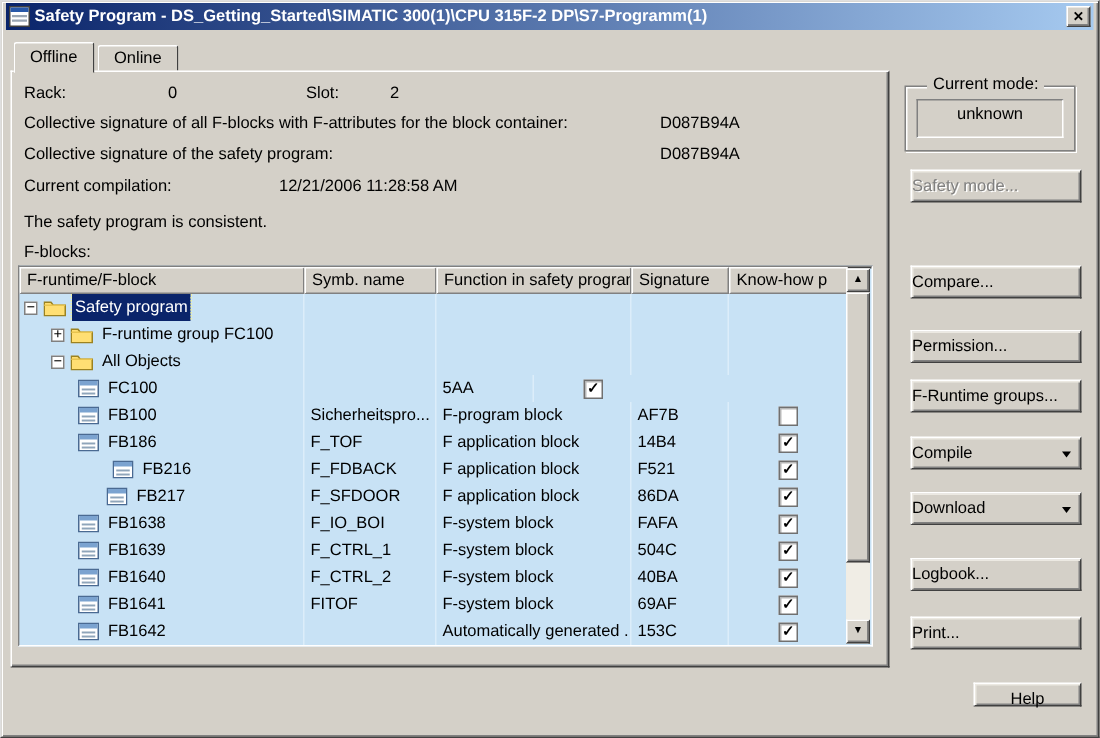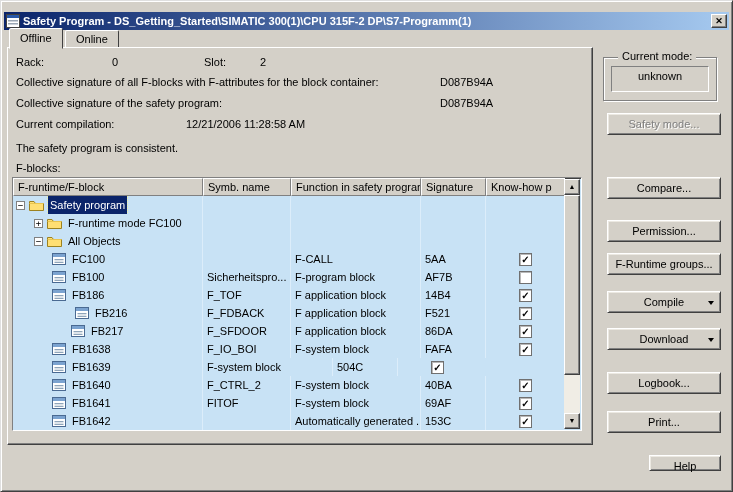--- a/index.html
+++ b/index.html
@@ -4,21 +4,21 @@
 <style>
   * { margin:0; padding:0; box-sizing:border-box; }
   html,body { width:733px; height:492px; }
   body { font-family:"Liberation Sans", sans-serif; font-size:11px; color:#000; background:#808080; }
 
   .window { position:absolute; left:0; top:0; width:733px; height:492px; background:#d4d0c8;
     border:1px solid; border-color:#dfdfdf #404040 #404040 #dfdfdf;
     box-shadow: inset 1px 1px 0 #fff, inset -1px -1px 0 #808080; }
 
   
-  .titlebar { position:absolute; left:3px; top:11px; right:3px; height:18px;
+  .titlebar { position:absolute; left:3px; top:1px; right:3px; height:18px;
     background:linear-gradient(90deg,#0a246a,#a6caf0); display:flex; align-items:center; padding:0 2px; }
   .app-icon { width:14px; height:14px; margin-right:3px; flex:0 0 auto; }
   .title-text { color:#fff; font-weight:bold; font-size:11px; white-space:nowrap; overflow:hidden; flex:1; }
   .close-btn { width:16px; height:14px; background:#d4d0c8; border:1px solid; border-color:#fff #404040 #404040 #fff;
     box-shadow: inset -1px -1px 0 #808080; font-size:9px; line-height:12px; text-align:center; font-weight:bold; cursor:default; }
 
   
   .tab { position:absolute; background:#d4d0c8; border:1px solid; border-color:#fff #404040 transparent #fff;
     padding:0 10px; line-height:19px; border-radius:2px 2px 0 0; }
   .tab-offline { left:8px; top:27px; height:21px; z-index:3; }
@@ -62,21 +62,21 @@
   
   .groupbox { position:absolute; left:602px; top:56px; width:114px; height:44px;
     border:1px solid #808080; box-shadow: 1px 1px 0 #fff, inset 1px 1px 0 #fff; }
   .groupbox-label { position:absolute; top:-8px; left:14px; background:#d4d0c8; padding:0 4px; }
   .mode-value { position:absolute; left:7px; right:7px; top:8px; height:26px; background:#d4d0c8;
     border:1px solid; border-color:#808080 #fff #fff #808080; text-align:center; padding-top:3px; }
 
   .pushbtn { position:absolute; left:606px; width:114px; height:22px; background:#d4d0c8;
     border:1px solid; border-color:#fff #404040 #404040 #fff;
     box-shadow: inset 1px 1px 0 #ece9e2, inset -1px -1px 0 #808080;
-    text-align:center; line-height:20px; font-size:11px; cursor:default; }
+    line-height:20px; font-size:11px; cursor:default; }
   .pushbtn.disabled { color:#808080; text-shadow:1px 1px 0 #fff; }
   .drop-arrow { position:absolute; right:6px; top:9px; width:0; height:0;
     border:3px solid transparent; border-top:4px solid #000; }
   .btn-safety   { top:112px; }
   .btn-compare  { top:176px; }
   .btn-perm     { top:219px; }
   .btn-frg      { top:252px; }
   .btn-compile  { top:290px; }
   .btn-download { top:327px; }
   .btn-logbook  { top:371px; }
@@ -157,21 +157,21 @@
   </div>
           <div class="trow">
     <div class="td c1 tree-cell" style="padding-left: 21px;">
               <span class="expander">+</span>
               <span class="ticon">
                 <svg width="15" height="12" viewBox="0 0 15 12">
                   <path d="M0.5 11.5 v-9 h4.5 l1.5 2 h8 v7 z" fill="#ffdf73" stroke="#9c8220"></path>
                   <path d="M0.5 4.5 h14" stroke="#e8c44e" fill="none"></path>
                 </svg>
               </span>
-              <span class="tlabel">F-runtime mode FC100</span>
+              <span class="tlabel">F-runtime group FC100</span>
             </div>
     <div class="td c2"></div>
     <div class="td c3"></div>
     <div class="td c4"></div>
     <div class="td c5"></div>
   </div>
           <div class="trow">
     <div class="td c1 tree-cell" style="padding-left: 21px;">
               <span class="expander">−</span>
               <span class="ticon">
@@ -193,21 +193,20 @@
                 <svg width="14" height="12" viewBox="0 0 14 12">
                   <rect x="0.5" y="0.5" width="13" height="11" fill="#ffffff" stroke="#4a6a92"></rect>
                   <rect x="1" y="1" width="12" height="3" fill="#7ba3d0"></rect>
                   <rect x="2.5" y="6" width="9" height="1.3" fill="#8fa5ba"></rect>
                   <rect x="2.5" y="8.7" width="9" height="1.3" fill="#8fa5ba"></rect>
                 </svg>
               </span>
               <span class="tlabel">FC100</span>
             </div>
     <div class="td c2"></div>
-    <div class="td c3">F-CALL</div>
     <div class="td c4">5AA</div>
     <div class="td c5">
               <span class="checkbox">✓</span>
             </div>
   </div>
           <div class="trow">
     <div class="td c1 tree-cell" style="padding-left: 39px;">
               <span class="ticon">
                 <svg width="14" height="12" viewBox="0 0 14 12">
                   <rect x="0.5" y="0.5" width="13" height="11" fill="#ffffff" stroke="#4a6a92"></rect>
@@ -306,20 +305,21 @@
               <span class="ticon">
                 <svg width="14" height="12" viewBox="0 0 14 12">
                   <rect x="0.5" y="0.5" width="13" height="11" fill="#ffffff" stroke="#4a6a92"></rect>
                   <rect x="1" y="1" width="12" height="3" fill="#7ba3d0"></rect>
                   <rect x="2.5" y="6" width="9" height="1.3" fill="#8fa5ba"></rect>
                   <rect x="2.5" y="8.7" width="9" height="1.3" fill="#8fa5ba"></rect>
                 </svg>
               </span>
               <span class="tlabel">FB1639</span>
             </div>
+    <div class="td c2">F_CTRL_1</div>
     <div class="td c3">F-system block</div>
     <div class="td c4">504C</div>
     <div class="td c5">
               <span class="checkbox">✓</span>
             </div>
   </div>
           <div class="trow">
     <div class="td c1 tree-cell" style="padding-left: 39px;">
               <span class="ticon">
                 <svg width="14" height="12" viewBox="0 0 14 12">

